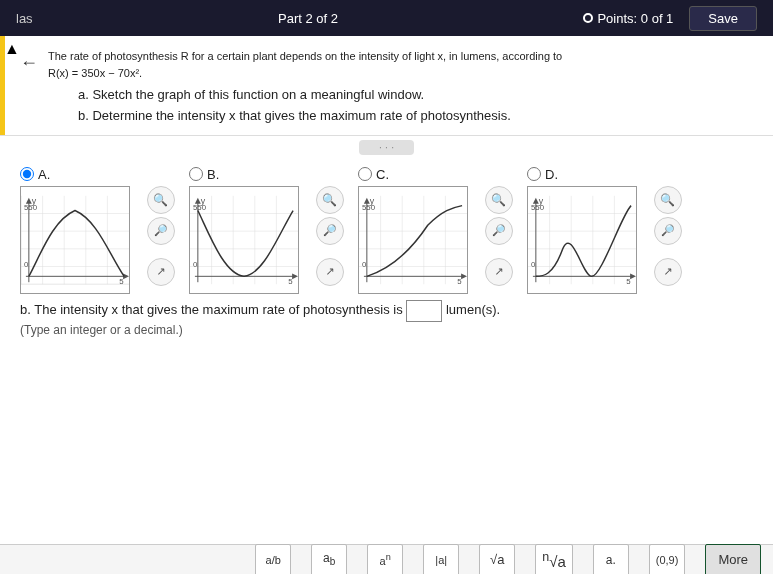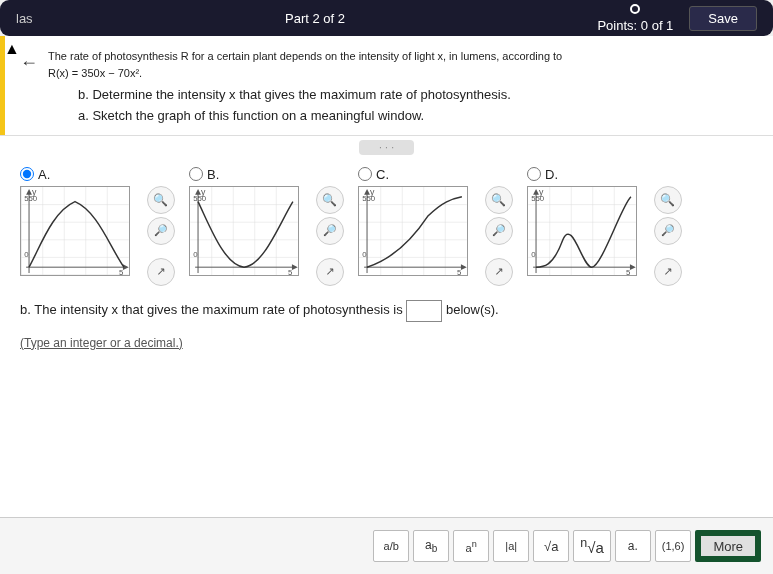--- a/index.html
+++ b/index.html
@@ -14,26 +14,25 @@
 
     
     .top-bar {
       background: #1a1a2e;
       color: white;
       height: 36px;
       display: flex;
       align-items: center;
       justify-content: space-between;
       padding: 0 16px;
-      border-radius: 9px;
     }
     .top-bar-left { font-size: 13px; color: #ccc; }
     .top-bar-center { font-size: 13px; color: white; }
     .top-bar-right { display: flex; align-items: center; gap: 16px; }
-    .points-label { font-size: 13px; color: white; display: flex; align-items: center; gap: 4px; flex-direction: column; }
+    .points-label { font-size: 13px; color: white; display: flex; align-items: center; gap: 4px; }
     .points-circle { width: 10px; height: 10px; border-radius: 50%; border: 2px solid white; display: inline-block; }
     .save-btn {
       background: #2a2a4a;
       color: white;
       border: 1px solid #555;
       padding: 4px 18px;
       font-size: 13px;
       cursor: pointer;
       border-radius: 3px;
     }
@@ -144,21 +143,21 @@
 
     
     .graph-container {
       position: relative;
       width: 155px;
       height: 100px;
     }
 
     .graph-box {
       width: 110px;
-      height: 90px;
+      height: 108px;
       border: 1px solid #999;
       background: white;
       position: relative;
       overflow: hidden;
     }
 
     
     .graph-svg {
       width: 100%;
       height: 100%;
@@ -211,55 +210,54 @@
       border: 1px solid #888;
       padding: 1px 4px;
       font-size: 13px;
       display: inline-block;
       vertical-align: middle;
     }
 
     .part-b-note {
       font-size: 12px;
       color: #555;
-      margin-top: 14px;
-      text-decoration: underline;
+      margin-top: 1px;
     }
 
     
     .math-toolbar {
       background: #f5f5f5;
       border-top: 1px solid #ccc;
       padding: 6px 12px;
       display: flex;
       align-items: center;
       justify-content: flex-end;
-      gap: 4px;
-      height: 57px;
+      gap: 20px;
+      height: 30px;
     }
 
     .math-btn {
       min-width: 36px;
       height: 32px;
       border: 1px solid #bbb;
       background: white;
       cursor: pointer;
       font-size: 13px;
       display: flex;
       align-items: center;
       justify-content: center;
       padding: 0 6px;
       border-radius: 2px;
       color: #333;
     }
 
     .more-btn {
       background: #e0e0e0;
       font-size: 13px;
-      border: 6px solid #14532d;
+      border: 1px solid #14532d;
       cursor: pointer;
       display: flex;
       align-items: center;
       justify-content: center;
       padding: 0 12px;
       height: 32px;
       border-radius: 2px;
       color: #333;
     }
 
@@ -293,22 +291,22 @@
   <div class="problem-area">
     <div class="yellow-bar"></div>
     <div class="problem-header">
       <div class="back-arrow">←</div>
       <div>
         <div class="problem-text">
           <span>The rate of photosynthesis R for a certain plant depends on the intensity of light x, in lumens, according to</span><br>
           <span class="formula">R(x) = 350x − 70x².</span>
         </div>
         <div class="sub-questions">
+          <div>a. Sketch the graph of this function on a meaningful window.</div>
           <div>b. Determine the intensity x that gives the maximum rate of photosynthesis.</div>
-          <div>a. Sketch the graph of this function on a meaningful window.</div>
         </div>
       </div>
       <div style="position:absolute; top: 4px; left: 4px; font-size: 16px; cursor: pointer;">▲</div>
     </div>
   </div>
 
   <div class="divider-handle">
     <div class="divider-dots">· · ·</div>
   </div>
 
@@ -479,21 +477,21 @@
             <div class="graph-tool-btn" style="font-size:11px;">↗</div>
           </div>
         </div>
       </div>
 
     </div>
 
     <div class="part-b">
       <span>b. The intensity x that gives the maximum rate of photosynthesis is</span>
       <input type="text" class="answer-input" value="" style="">
-      <span>below(s).</span>
+      <span>lumen(s).</span>
     </div>
     <div class="part-b-note">(Type an integer or a decimal.)</div>
 
   </div>
 
   <div class="math-toolbar">
     <button class="math-btn" title="Fraction">
       <span style="font-size:11px;">a/b</span>
     </button>
     <button class="math-btn" title="Subscript">
@@ -508,18 +506,18 @@
     <button class="math-btn" title="Square root">
       <span style="font-size:13px;">√a</span>
     </button>
     <button class="math-btn" title="Nth root">
       <span style="font-size:15px;"><sup>n</sup>√a</span>
     </button>
     <button class="math-btn" title="Decimal">
       <span style="font-size:12px;">a.</span>
     </button>
     <button class="math-btn" title="Ordered pair">
-      <span style="font-size:11px;">(1,6)</span>
+      <span style="font-size:11px;">(0,9)</span>
     </button>
     <button class="more-btn">More</button>
   </div>
 
 </div>
 
 </body></html>

